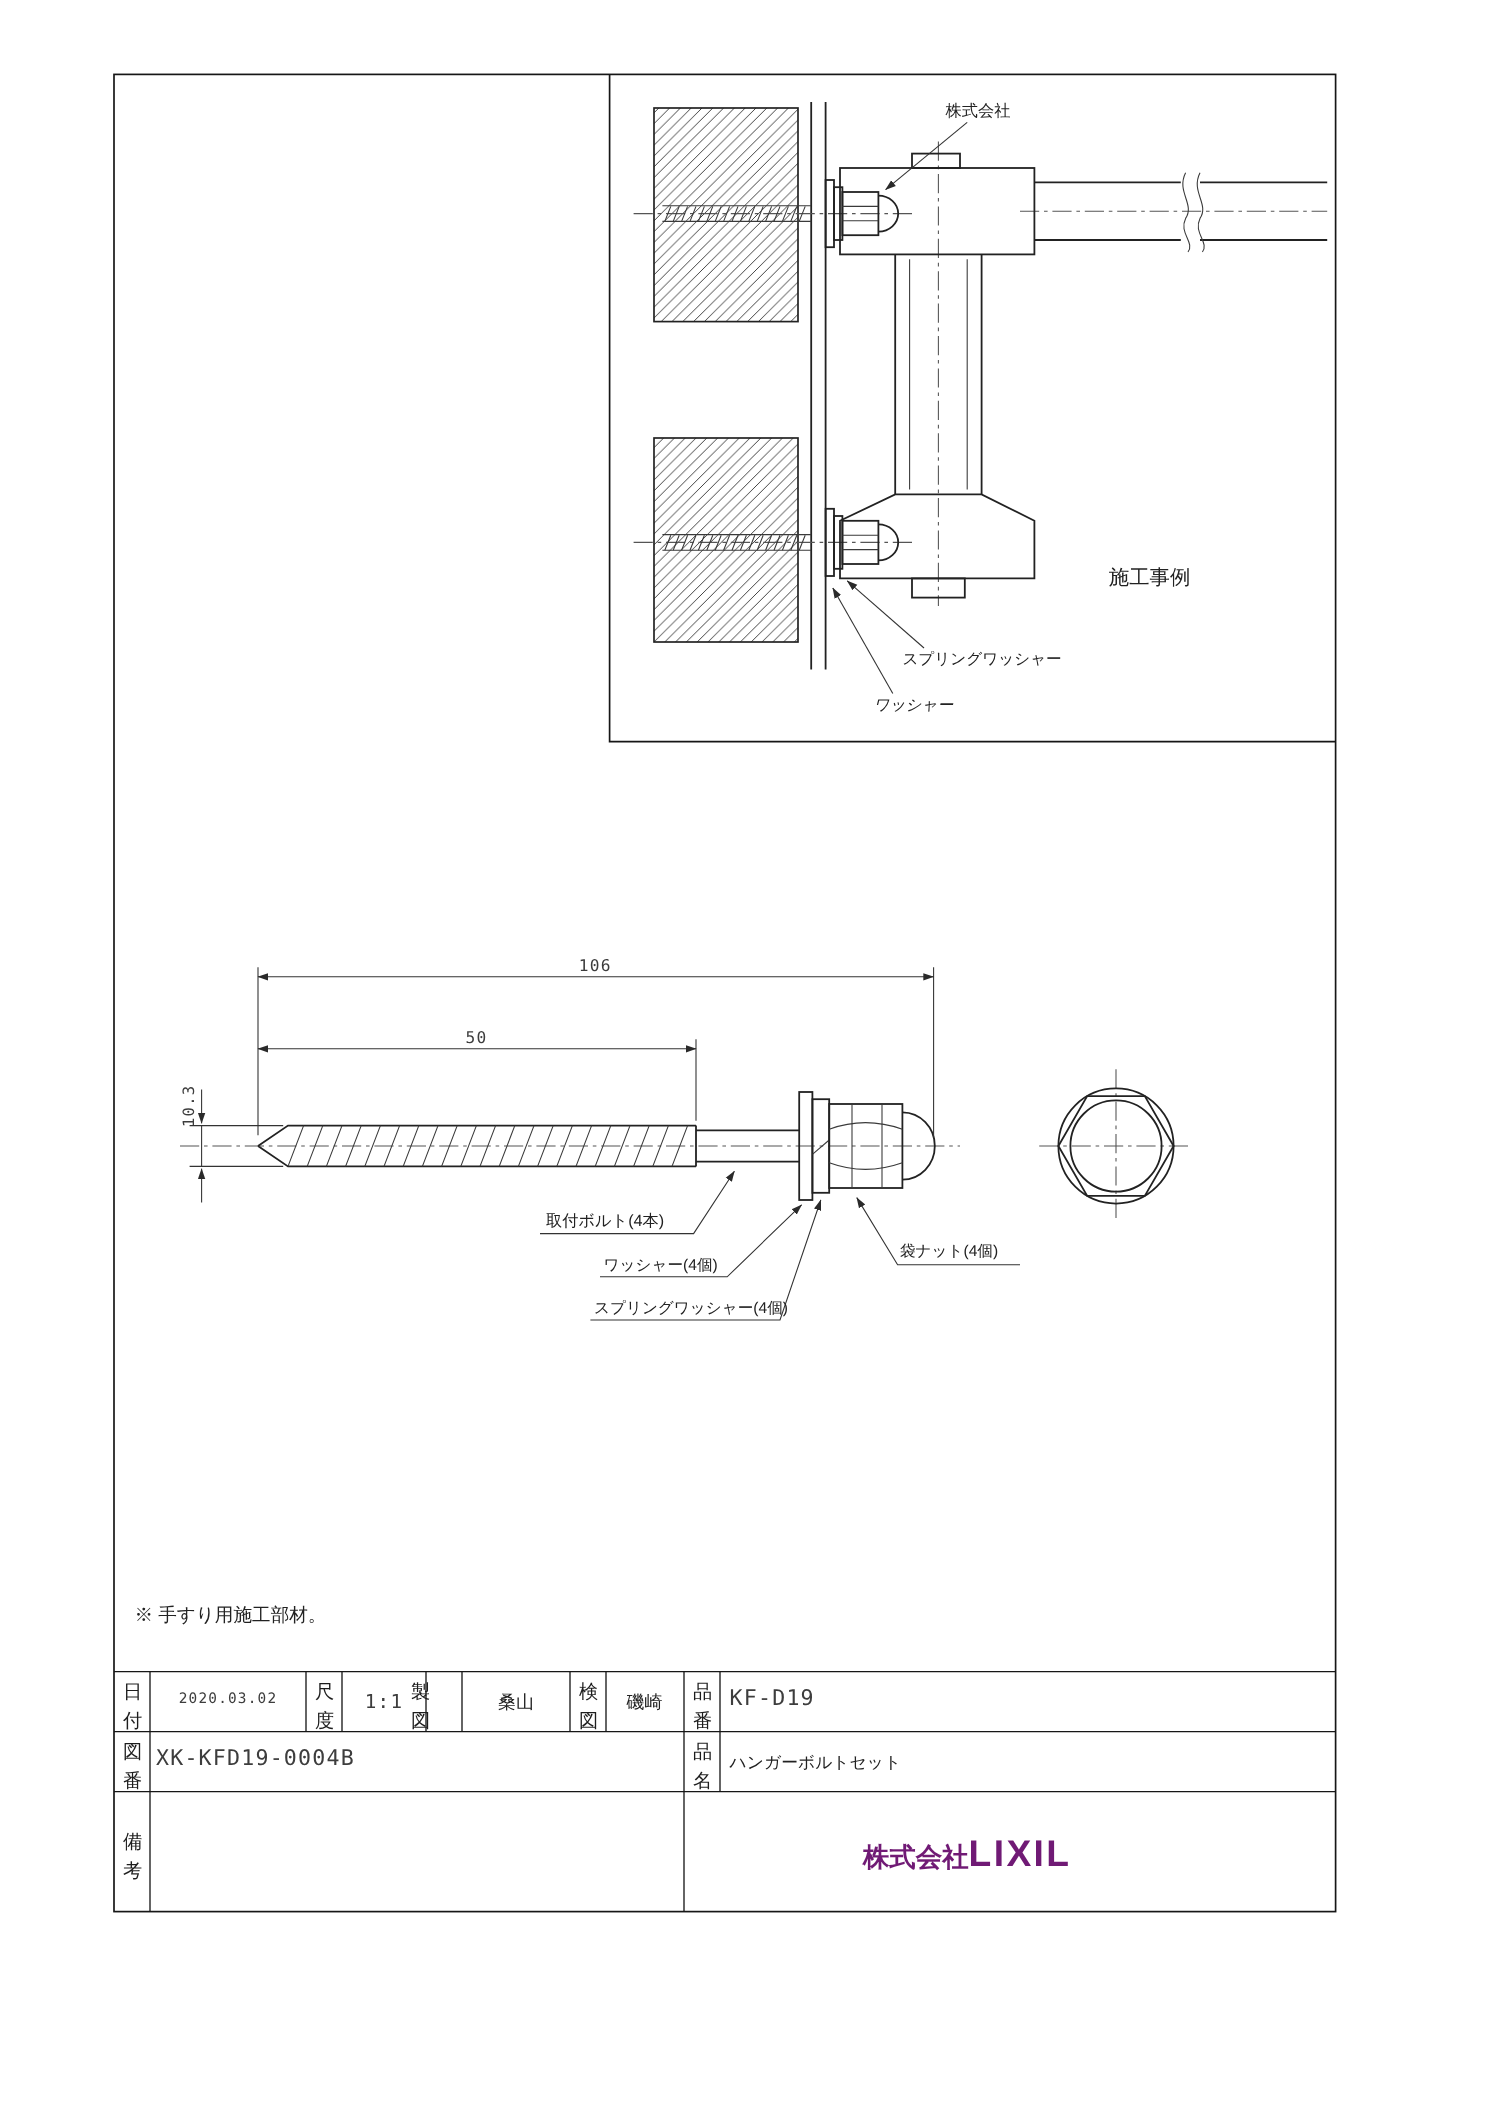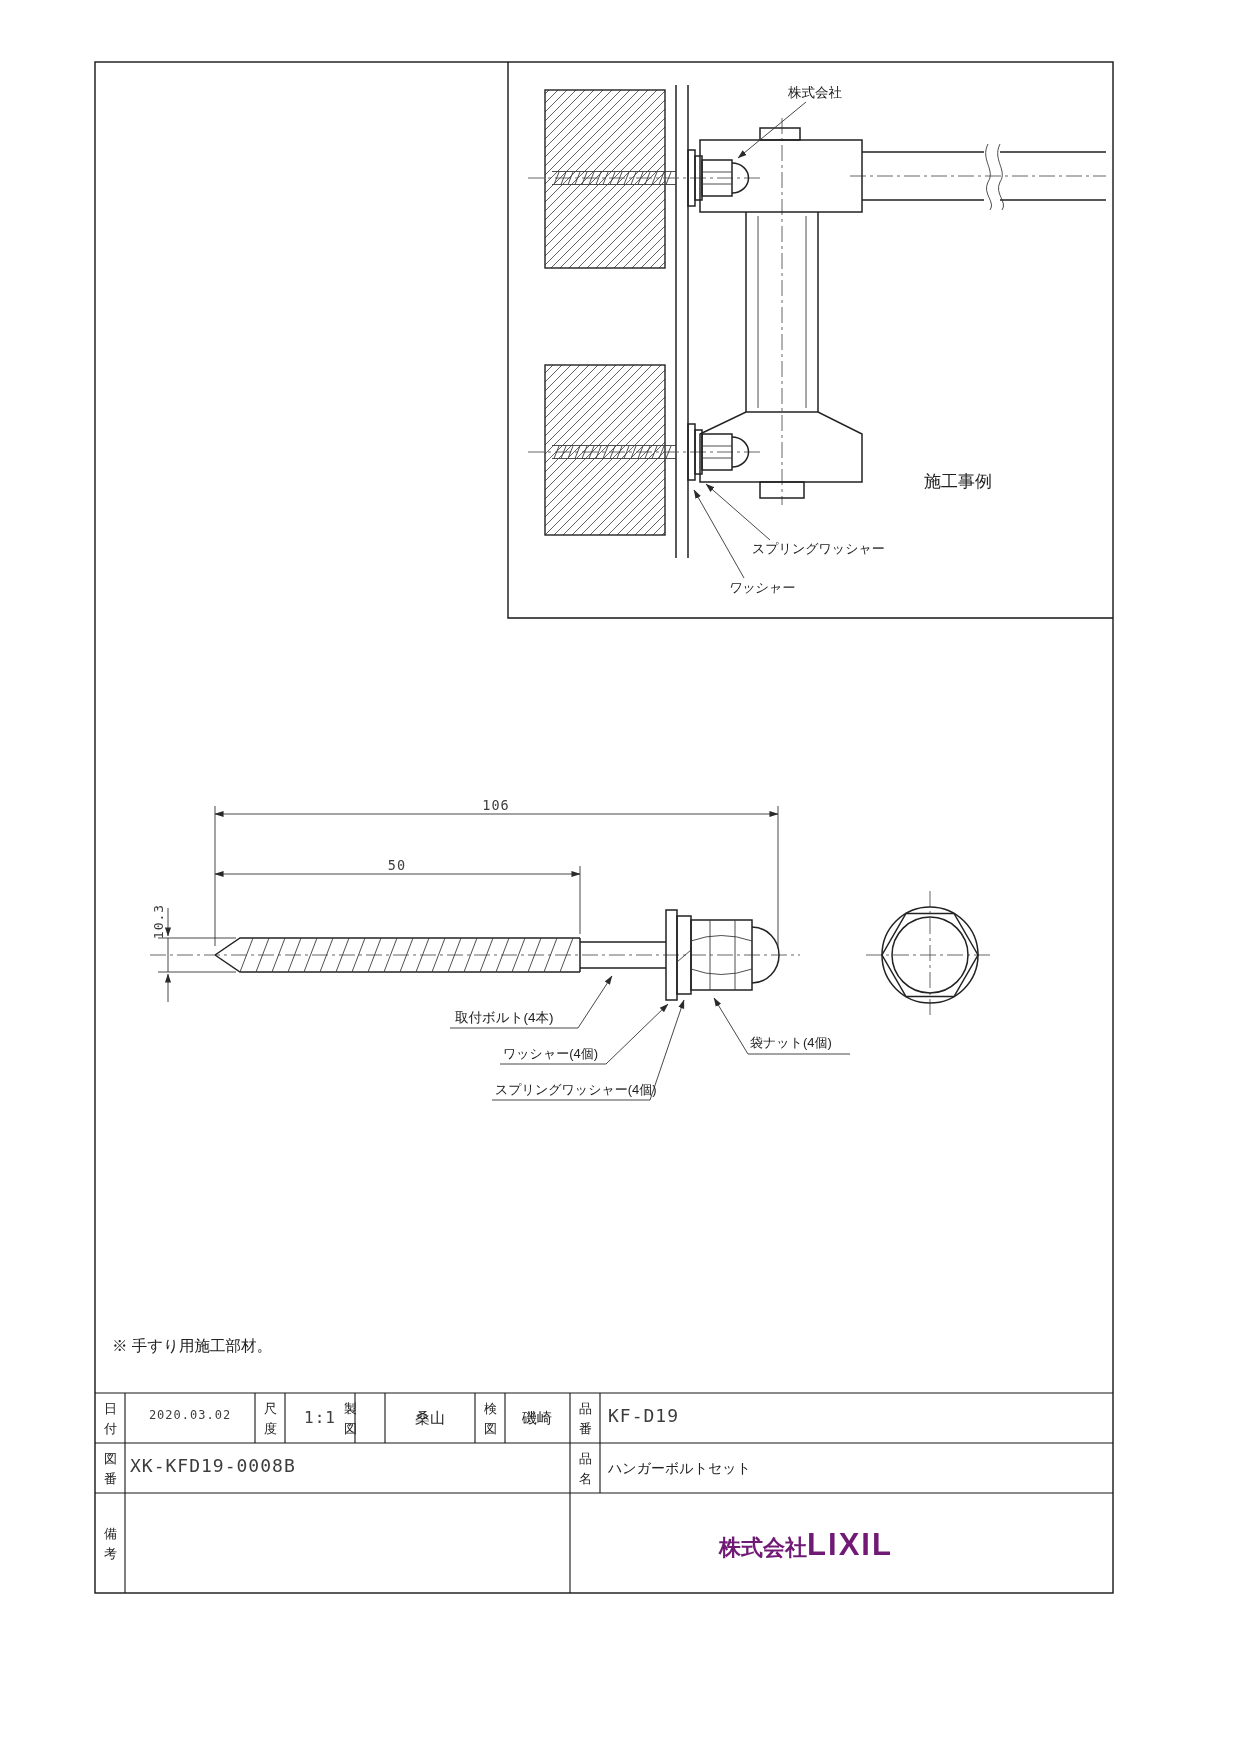--- a/index.html
+++ b/index.html
@@ -16,21 +16,21 @@
   .frame  { stroke:#161616; stroke-width:1.4; fill:none; }
   .frame2 { stroke:#161616; stroke-width:1.1; fill:none; }
   .wall { stroke:#222; stroke-width:1.4; }
 
   
   .overlay { position:absolute; left:0; top:0; width:1240px; height:1754px; pointer-events:none; }
   .txt { position:absolute; color:#222; white-space:nowrap; }
   .jp  { font-family:"Liberation Sans", sans-serif; }
   .cad { font-family:"DejaVu Sans Mono", monospace; color:#3d3d3d; letter-spacing:1px; }
   .ctr { transform:translateX(-50%); }
-  .vlabel { width:17px; font-size:13px; line-height:1.5; text-align:center;
+  .vlabel { width:17px; font-size:16px; line-height:1.5; text-align:center;
             word-break:break-all; white-space:normal; color:#1d1d1d; }
 </style>
 </head>
 <body>
 
 <div class="page">
 
   <svg class="draw" width="1240" height="1754" viewBox="0 0 1240 1754">
     <defs>
       <marker id="arr" viewBox="0 0 10 10" refX="9.5" refY="5" markerWidth="10" markerHeight="10" orient="auto-start-reverse">
@@ -163,21 +163,21 @@
     <div class="txt jp vlabel" style="left:577px;top:1399px;">品番</div>
     <div class="txt jp vlabel" style="left:102px;top:1449px;">図番</div>
     <div class="txt jp vlabel" style="left:577px;top:1449px;">品名</div>
     <div class="txt jp vlabel" style="left:102px;top:1524px;">備考</div>
 
     <div class="txt cad ctr" style="left:190px;top:1408px;font-size:12px;">2020.03.02</div>
     <div class="txt cad ctr" style="left:320px;top:1408px;font-size:16px;">1:1</div>
     <div class="txt jp ctr" style="left:430px;top:1409px;font-size:15px;">桑山</div>
     <div class="txt jp ctr" style="left:537px;top:1409px;font-size:15px;">磯崎</div>
     <div class="txt cad" style="left:608px;top:1405px;font-size:18px;">KF-D19</div>
-    <div class="txt cad" style="left:130px;top:1455px;font-size:18px;">XK-KFD19-0008B</div>
+    <div class="txt cad" style="left:130px;top:1455px;font-size:18px;">XK-KFD19-0004B</div>
     <div class="txt jp" style="left:608px;top:1460px;font-size:14px;">ハンガーボルトセット</div>
 
     <div class="txt jp" style="left:806px;top:1527px;transform:translateX(-50%);color:#701a75;">
       <span style="font-size:22px;font-weight:700;">株式会社</span><span style="font-size:31px;font-weight:800;letter-spacing:2px;">LIXIL</span>
     </div>
 
   </div>
 </div>
 
 </body></html>

